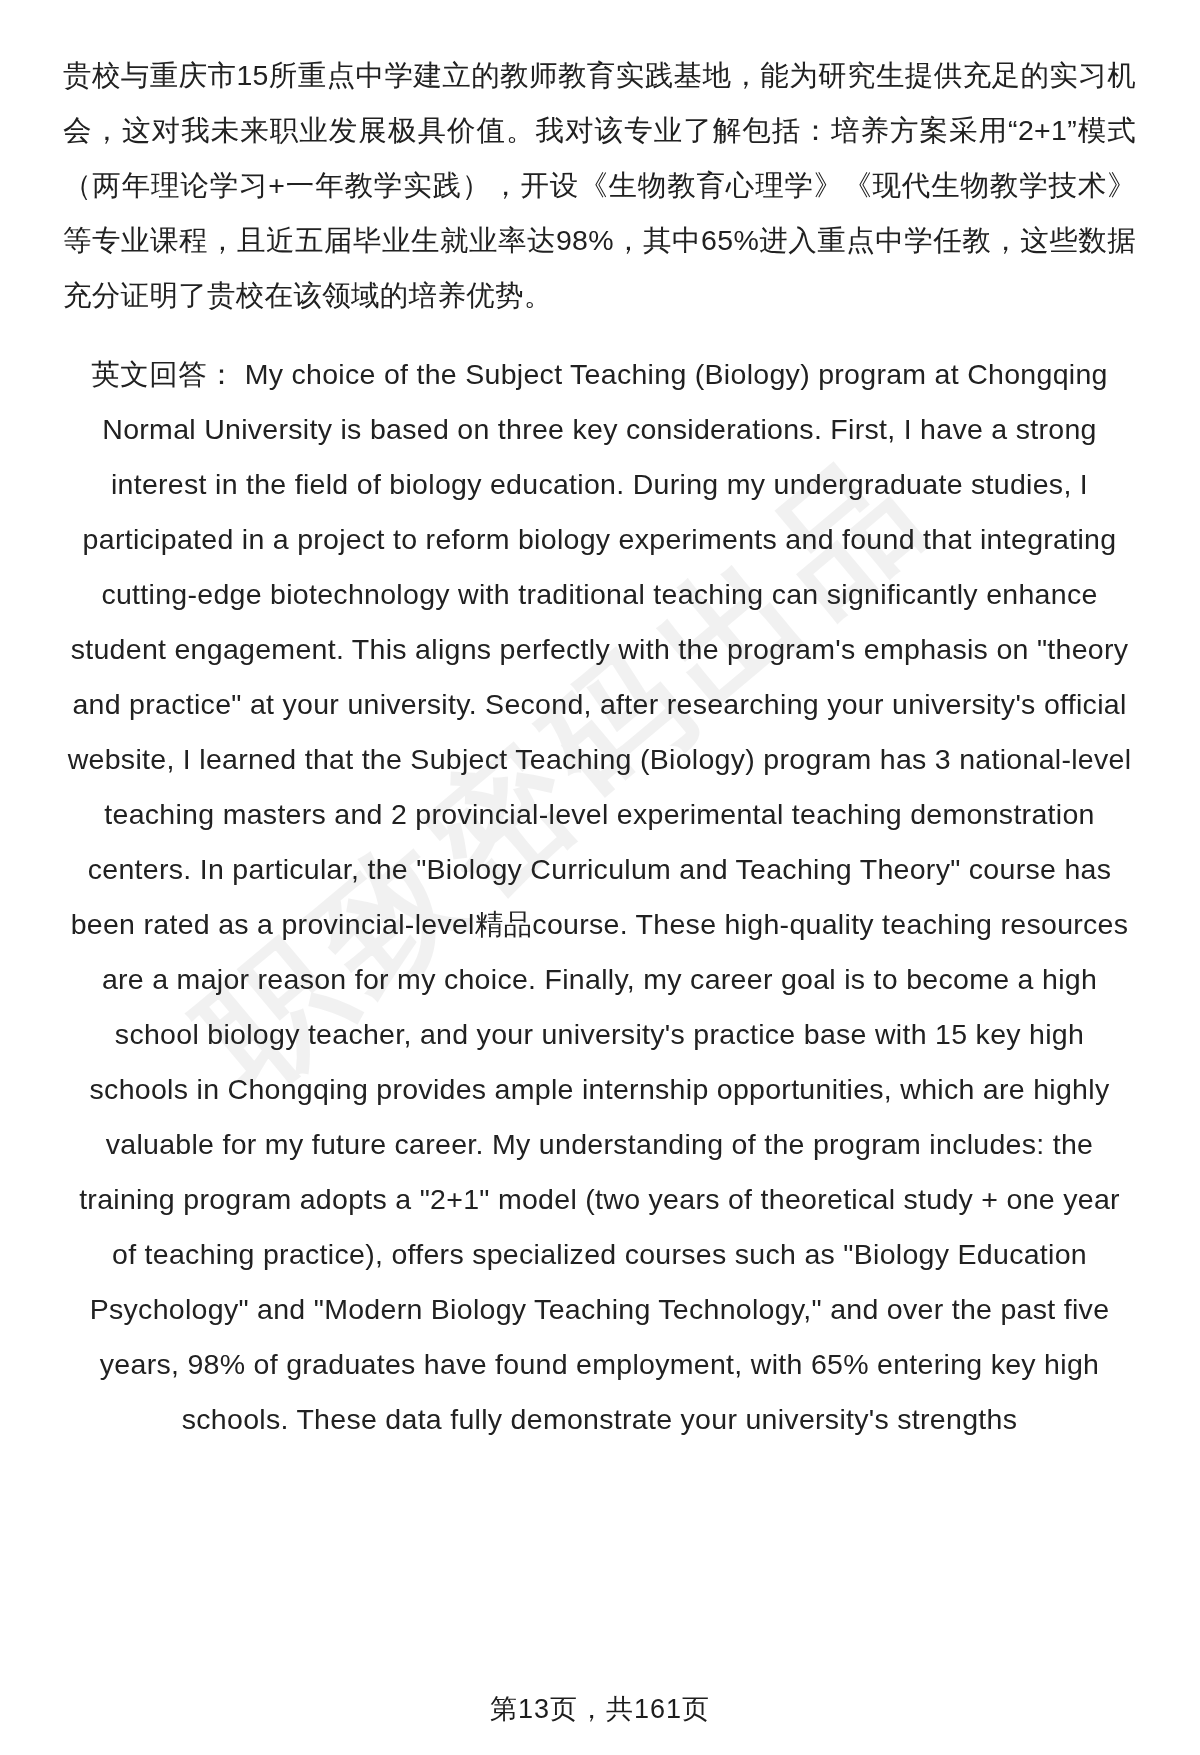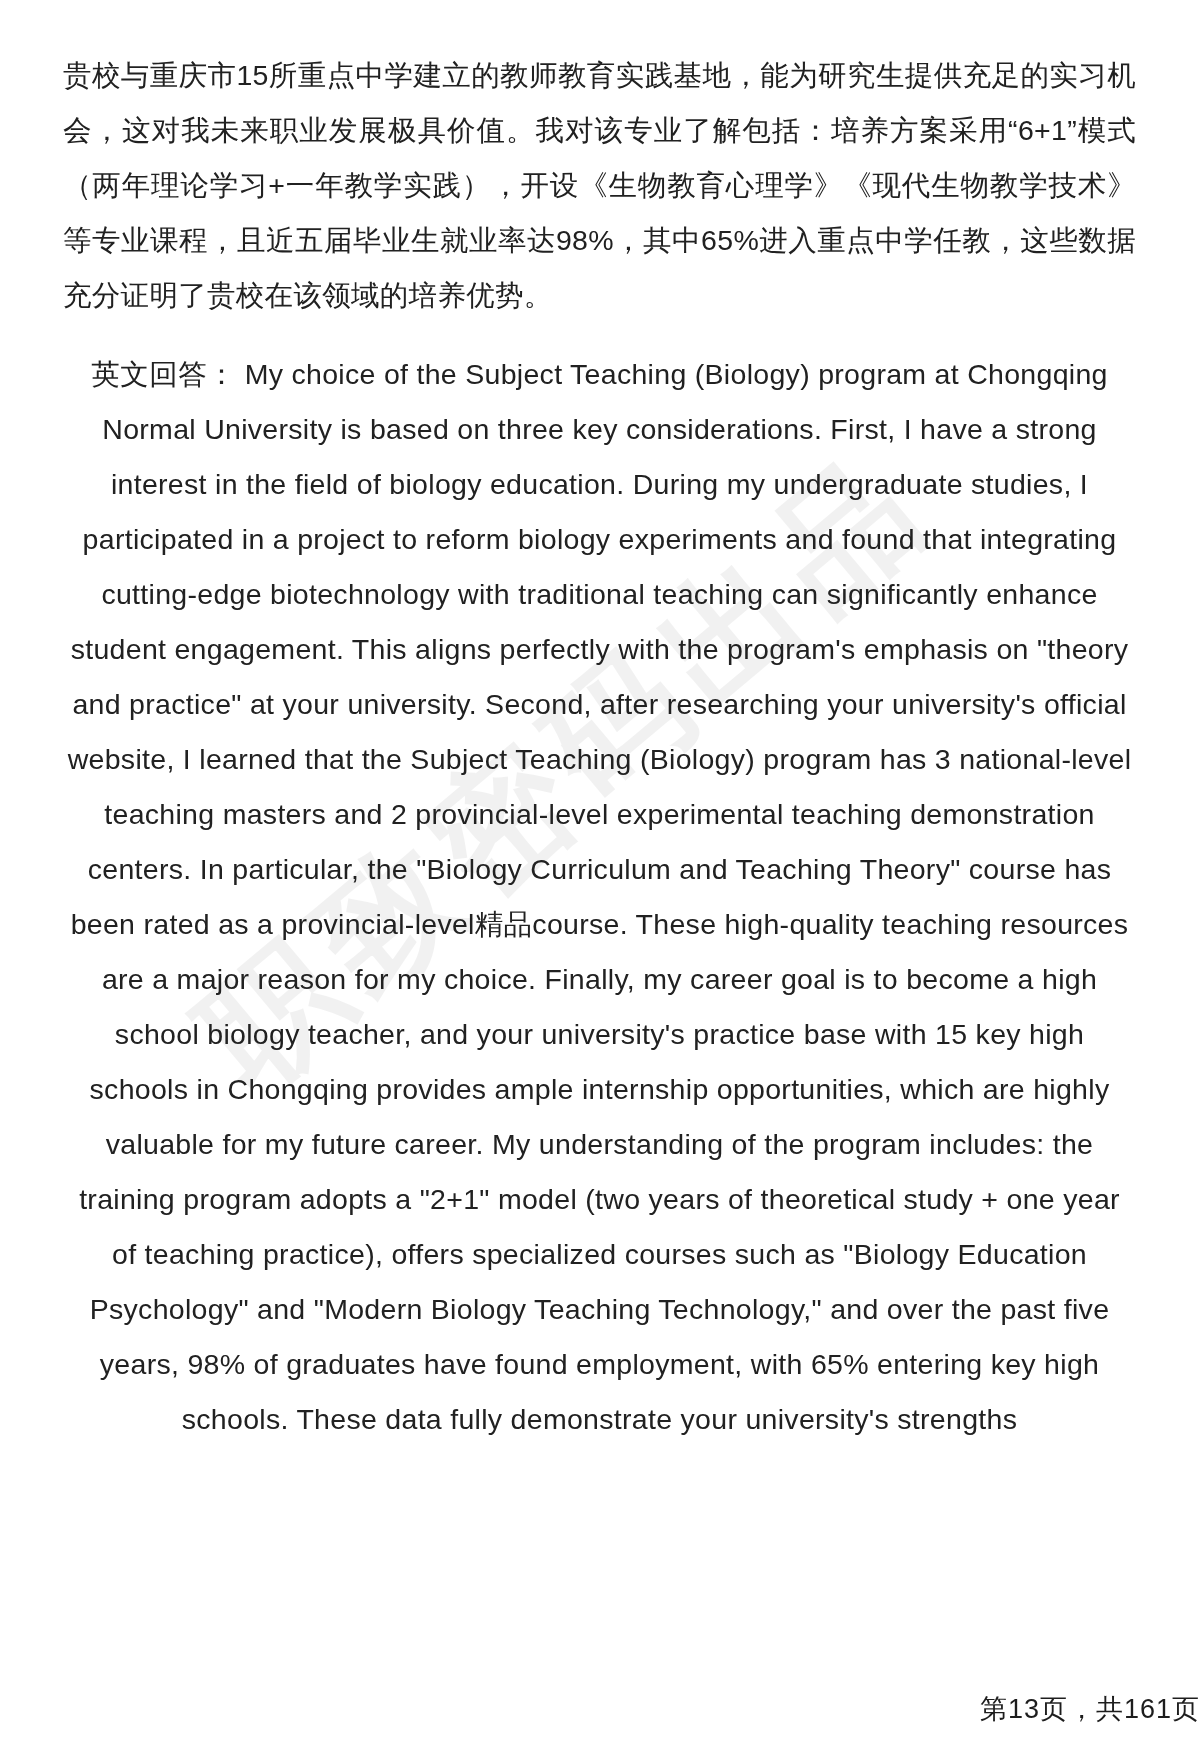--- a/index.html
+++ b/index.html
@@ -60,36 +60,36 @@
     pointer-events: none;
     user-select: none;
   }
 
   .footer {
     position: absolute;
     z-index: 1;
     left: 0;
     right: 0;
     bottom: 28px;
-    text-align: right;
+    text-align: center;
     font-size: 27px;
     color: #1d1d1d;
     letter-spacing: 1px;
   }
 </style>
 </head>
 <body>
 
 <div class="page">
 
   <div class="watermark">职致密码出品</div>
 
   <div class="content">
 
-    <p class="para para-zh">贵校与重庆市15所重点中学建立的教师教育实践基地，能为研究生提供充足的实习机会，这对我未来职业发展极具价值。我对该专业了解包括：培养方案采用“6+1”模式（两年理论学习+一年教学实践），开设《生物教育心理学》《现代生物教学技术》等专业课程，且近五届毕业生就业率达98%，其中65%进入重点中学任教，这些数据充分证明了贵校在该领域的培养优势。</p>
+    <p class="para para-zh">贵校与重庆市15所重点中学建立的教师教育实践基地，能为研究生提供充足的实习机会，这对我未来职业发展极具价值。我对该专业了解包括：培养方案采用“2+1”模式（两年理论学习+一年教学实践），开设《生物教育心理学》《现代生物教学技术》等专业课程，且近五届毕业生就业率达98%，其中65%进入重点中学任教，这些数据充分证明了贵校在该领域的培养优势。</p>
 
     <p class="para para-en"><span class="answer-label">英文回答： </span><span>My choice of the Subject Teaching (Biology) program at Chongqing Normal University is based on three key considerations. First, I have a strong interest in the field of biology education. During my undergraduate studies, I participated in a project to reform biology experiments and found that integrating cutting-edge biotechnology with traditional teaching can significantly enhance student engagement. This aligns perfectly with the program's emphasis on "theory and practice" at your university. Second, after researching your university's official website, I learned that the Subject Teaching (Biology) program has 3 national-level teaching masters and 2 provincial-level experimental teaching demonstration centers. In particular, the "Biology Curriculum and Teaching Theory" course has been rated as a provincial-level精品course. These high-quality teaching resources are a major reason for my choice. Finally, my career goal is to become a high school biology teacher, and your university's practice base with 15 key high schools in Chongqing provides ample internship opportunities, which are highly valuable for my future career. My understanding of the program includes: the training program adopts a "2+1" model (two years of theoretical study + one year of teaching practice), offers specialized courses such as "Biology Education Psychology" and "Modern Biology Teaching Technology," and over the past five years, 98% of graduates have found employment, with 65% entering key high schools. These data fully demonstrate your university's strengths</span></p>
 
   </div>
 
   <div class="footer">第13页，共161页</div>
 
 </div>
 
 </body></html>

